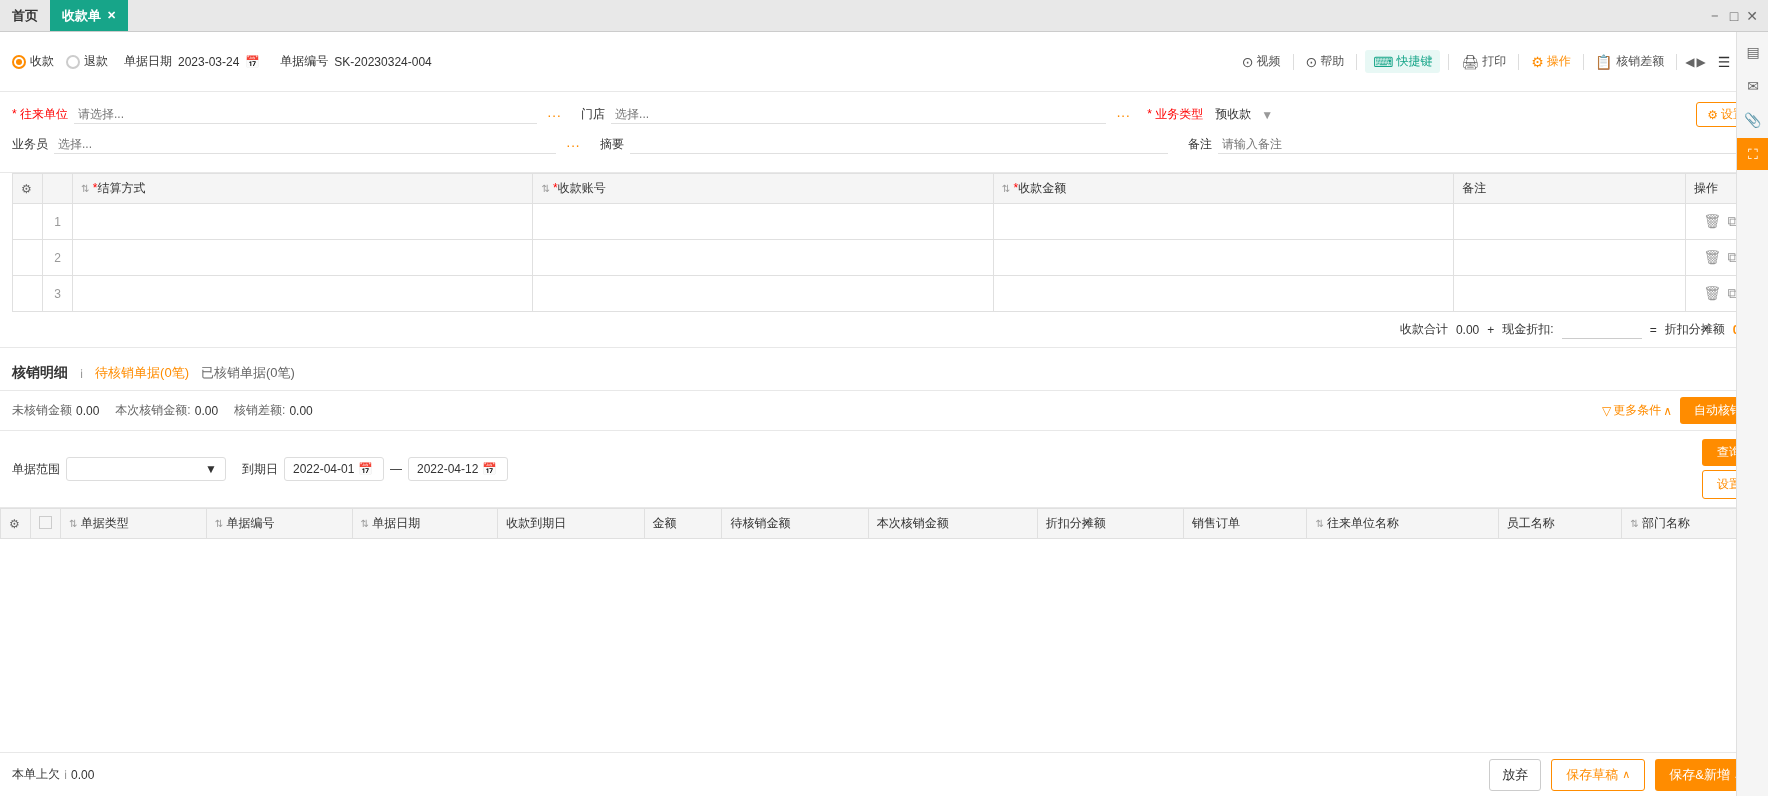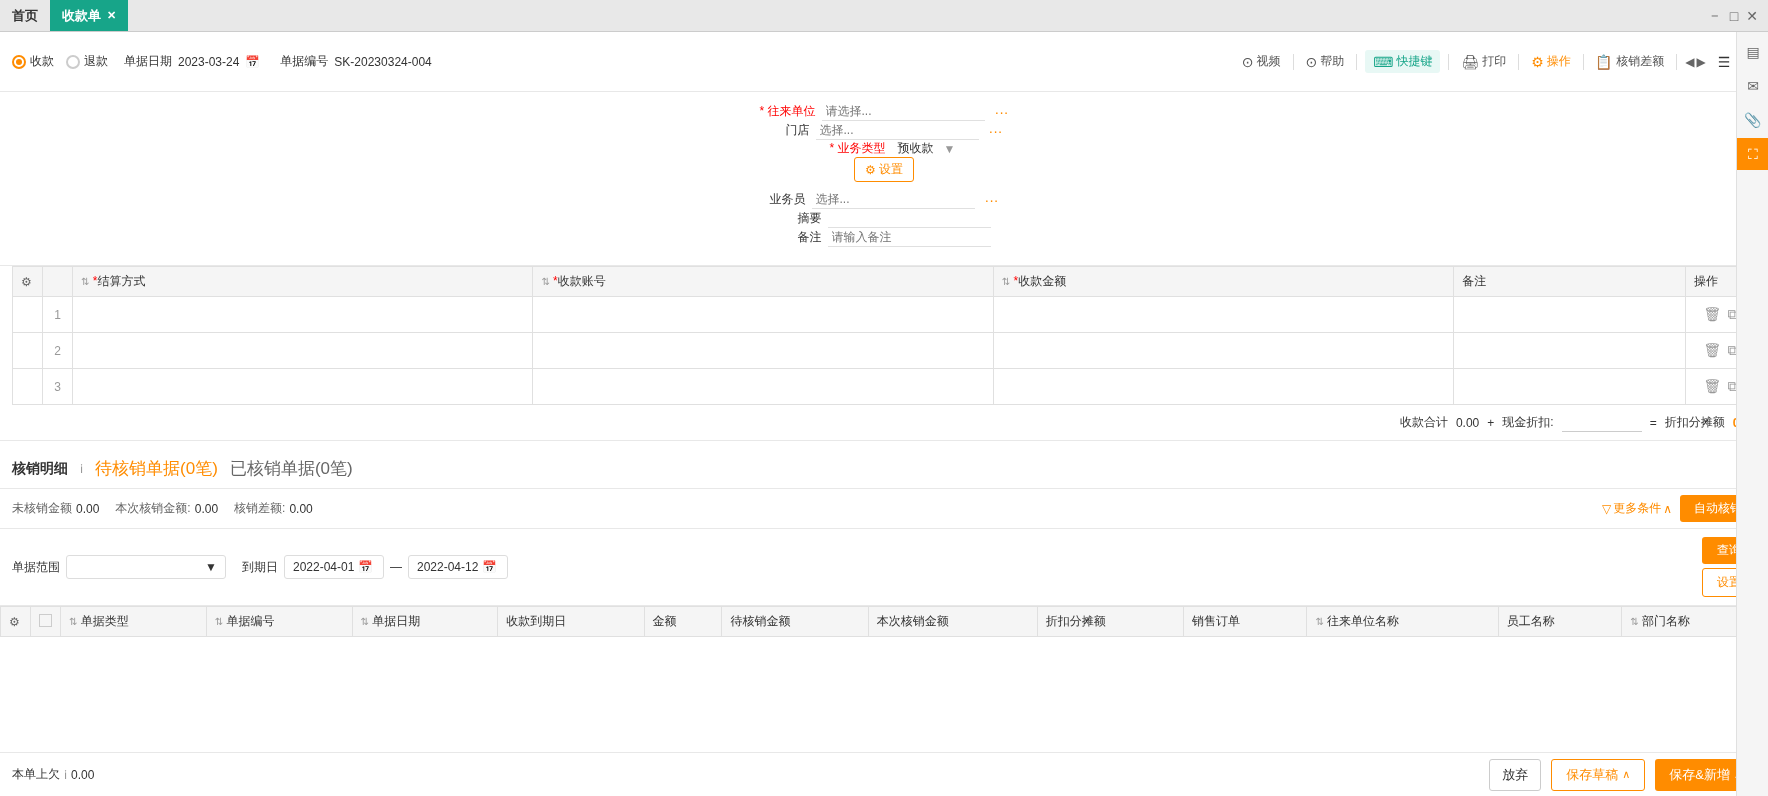--- a/index.html
+++ b/index.html
@@ -34,21 +34,21 @@
     .toolbar-btn.highlight { color: #17a589; }
     .toolbar-btn.orange { color: #ff8c00; }
     .divider-v { width: 1px; height: 16px; background: #ddd; }
     .nav-arrows { display: flex; gap: 2px; }
     .layout-icons { display: flex; gap: 2px; }
     .layout-icon { cursor: pointer; padding: 2px 4px; font-size: 14px; }
     .layout-icon.active { background: #ff8c00; color: #fff; border-radius: 2px; }
 
     
     .form-area { padding: 10px 12px; background: #fff; border-bottom: 1px solid #e8e8e8; }
-    .form-row { display: flex; align-items: center; gap: 0; margin-bottom: 8px; flex-direction: column; }
+    .form-row { display: flex; align-items: center; gap: 0; margin-bottom: 8px; }
     .form-field { display: flex; align-items: center; gap: 6px; flex: 1; }
     .form-field-label { color: #f00; font-size: 12px; white-space: nowrap; }
     .form-field-label.plain { color: #333; }
     .form-input { border: none; border-bottom: 1px solid #e0e0e0; padding: 2px 4px; font-size: 12px; color: #6d28d9; flex: 1; outline: none; min-width: 0; }
     .more-btn { color: #ff8c00; cursor: pointer; font-size: 14px; margin-left: 4px; }
     .business-type-value { color: #333; }
     .dropdown-arrow { color: #999; cursor: pointer; margin-left: 4px; }
     .settings-btn { background: #fff; border: 1px solid #ff8c00; color: #ff8c00; padding: 3px 10px; border-radius: 3px; cursor: pointer; font-size: 12px; display: flex; align-items: center; gap: 3px; }
 
     
@@ -70,21 +70,21 @@
     .summary-value { color: #333; }
     .summary-highlight { color: #ff8c00; font-weight: bold; }
     .summary-input { border: none; border-bottom: 1px solid #ccc; width: 80px; padding: 2px 4px; font-size: 12px; }
     .equals-sign { color: #333; }
 
     
     .hexiao-section { background: #fff; flex: 1; display: flex; flex-direction: column; overflow: hidden; margin-top: 8px; }
     .hexiao-header { display: flex; align-items: center; padding: 8px 12px; gap: 12px; border-bottom: 1px solid #e8e8e8; }
     .hexiao-title { font-size: 14px; font-weight: bold; color: #333; }
     .hexiao-info-icon { color: #999; cursor: pointer; font-size: 12px; }
-    .hexiao-tab { cursor: pointer; font-size: 17px; }
+    .hexiao-tab { cursor: pointer; font-size: 13px; }
     .hexiao-tab.orange { color: #ff8c00; }
     .hexiao-tab.gray { color: #666; }
     .hexiao-stats { display: flex; align-items: center; padding: 6px 12px; gap: 16px; font-size: 12px; border-bottom: 1px solid #e8e8e8; }
     .stat-item { display: flex; align-items: center; gap: 4px; }
     .stat-label { color: #666; }
     .stat-value { color: #333; }
     .hexiao-actions { margin-left: auto; display: flex; align-items: center; gap: 8px; }
     .more-conditions { color: #ff8c00; cursor: pointer; font-size: 12px; display: flex; align-items: center; gap: 2px; }
     .auto-hexiao-btn { background: #ff8c00; color: #fff; border: none; padding: 5px 14px; border-radius: 3px; cursor: pointer; font-size: 12px; }
     .filter-row { display: flex; align-items: center; padding: 8px 12px; gap: 16px; background: #fff; border-bottom: 1px solid #e8e8e8; }

